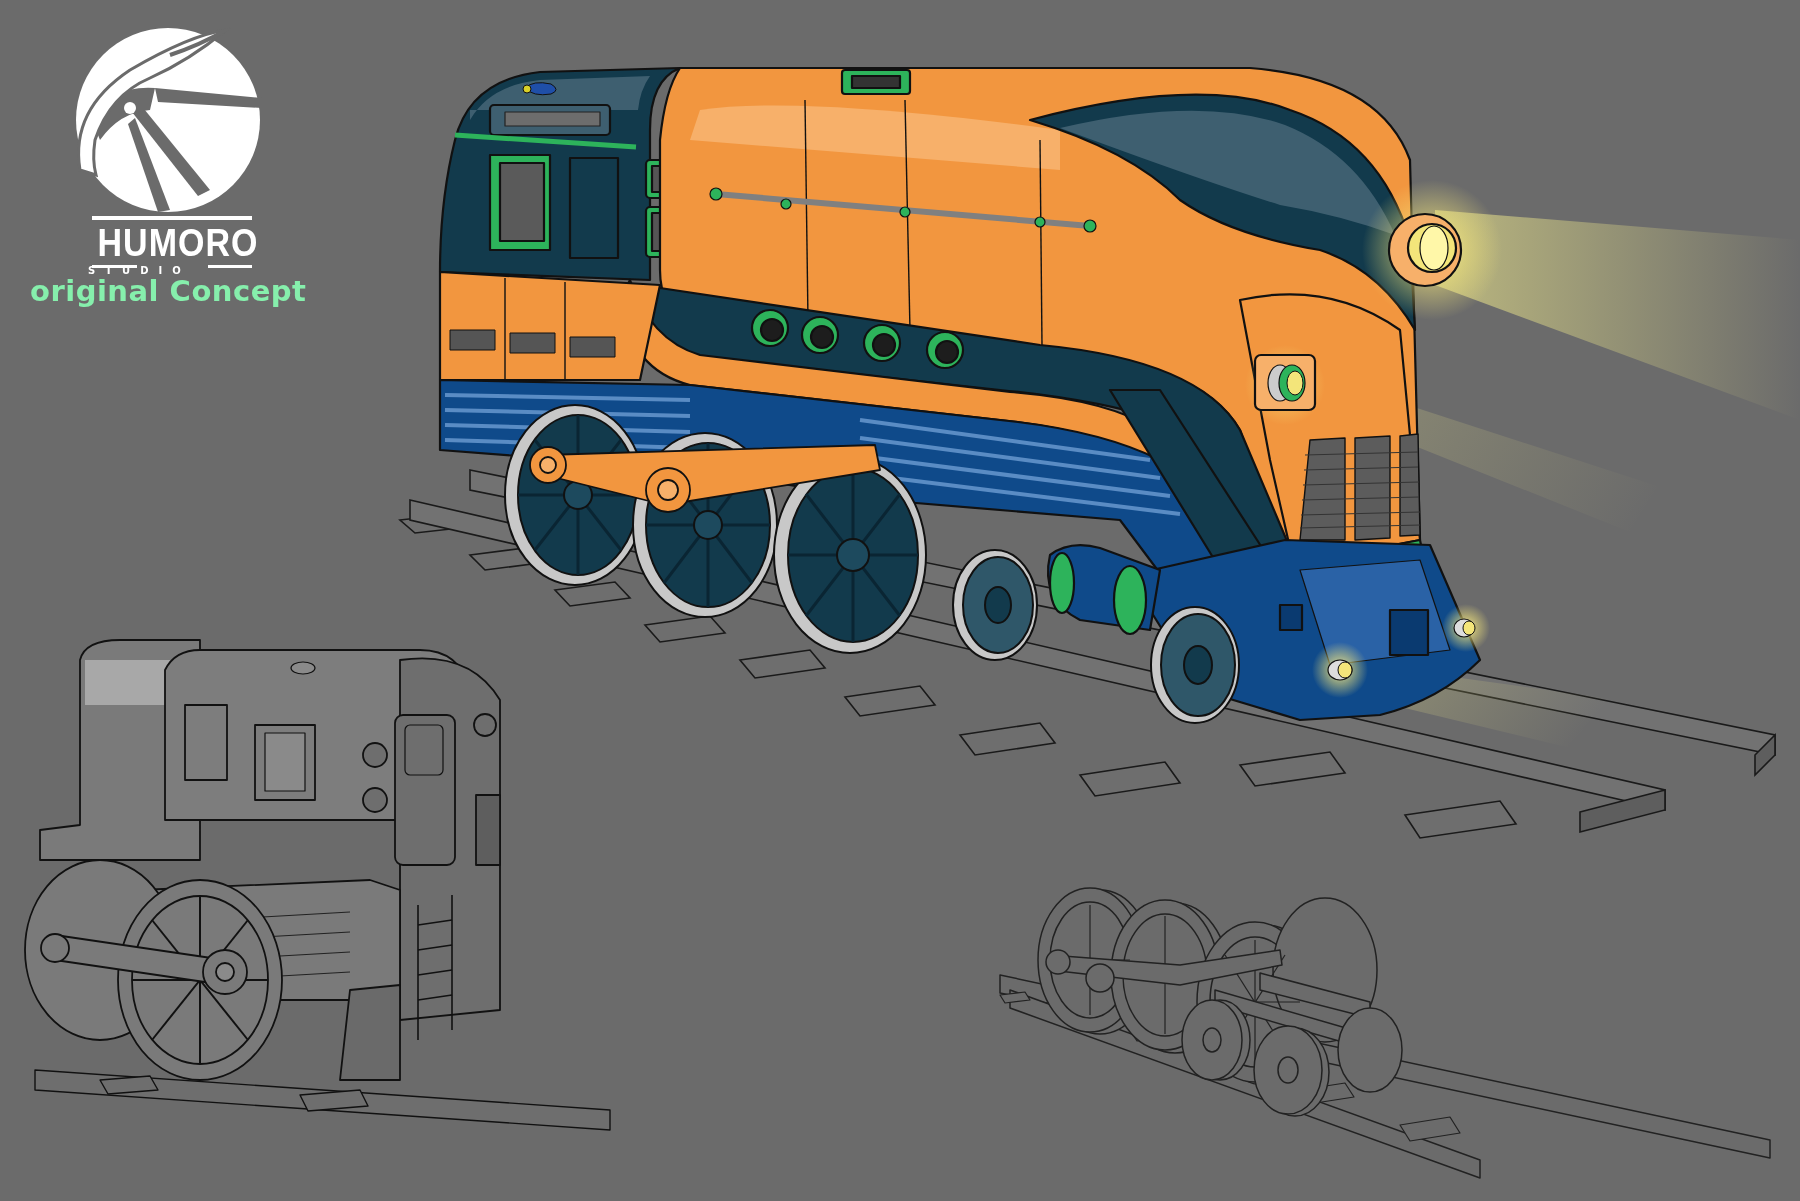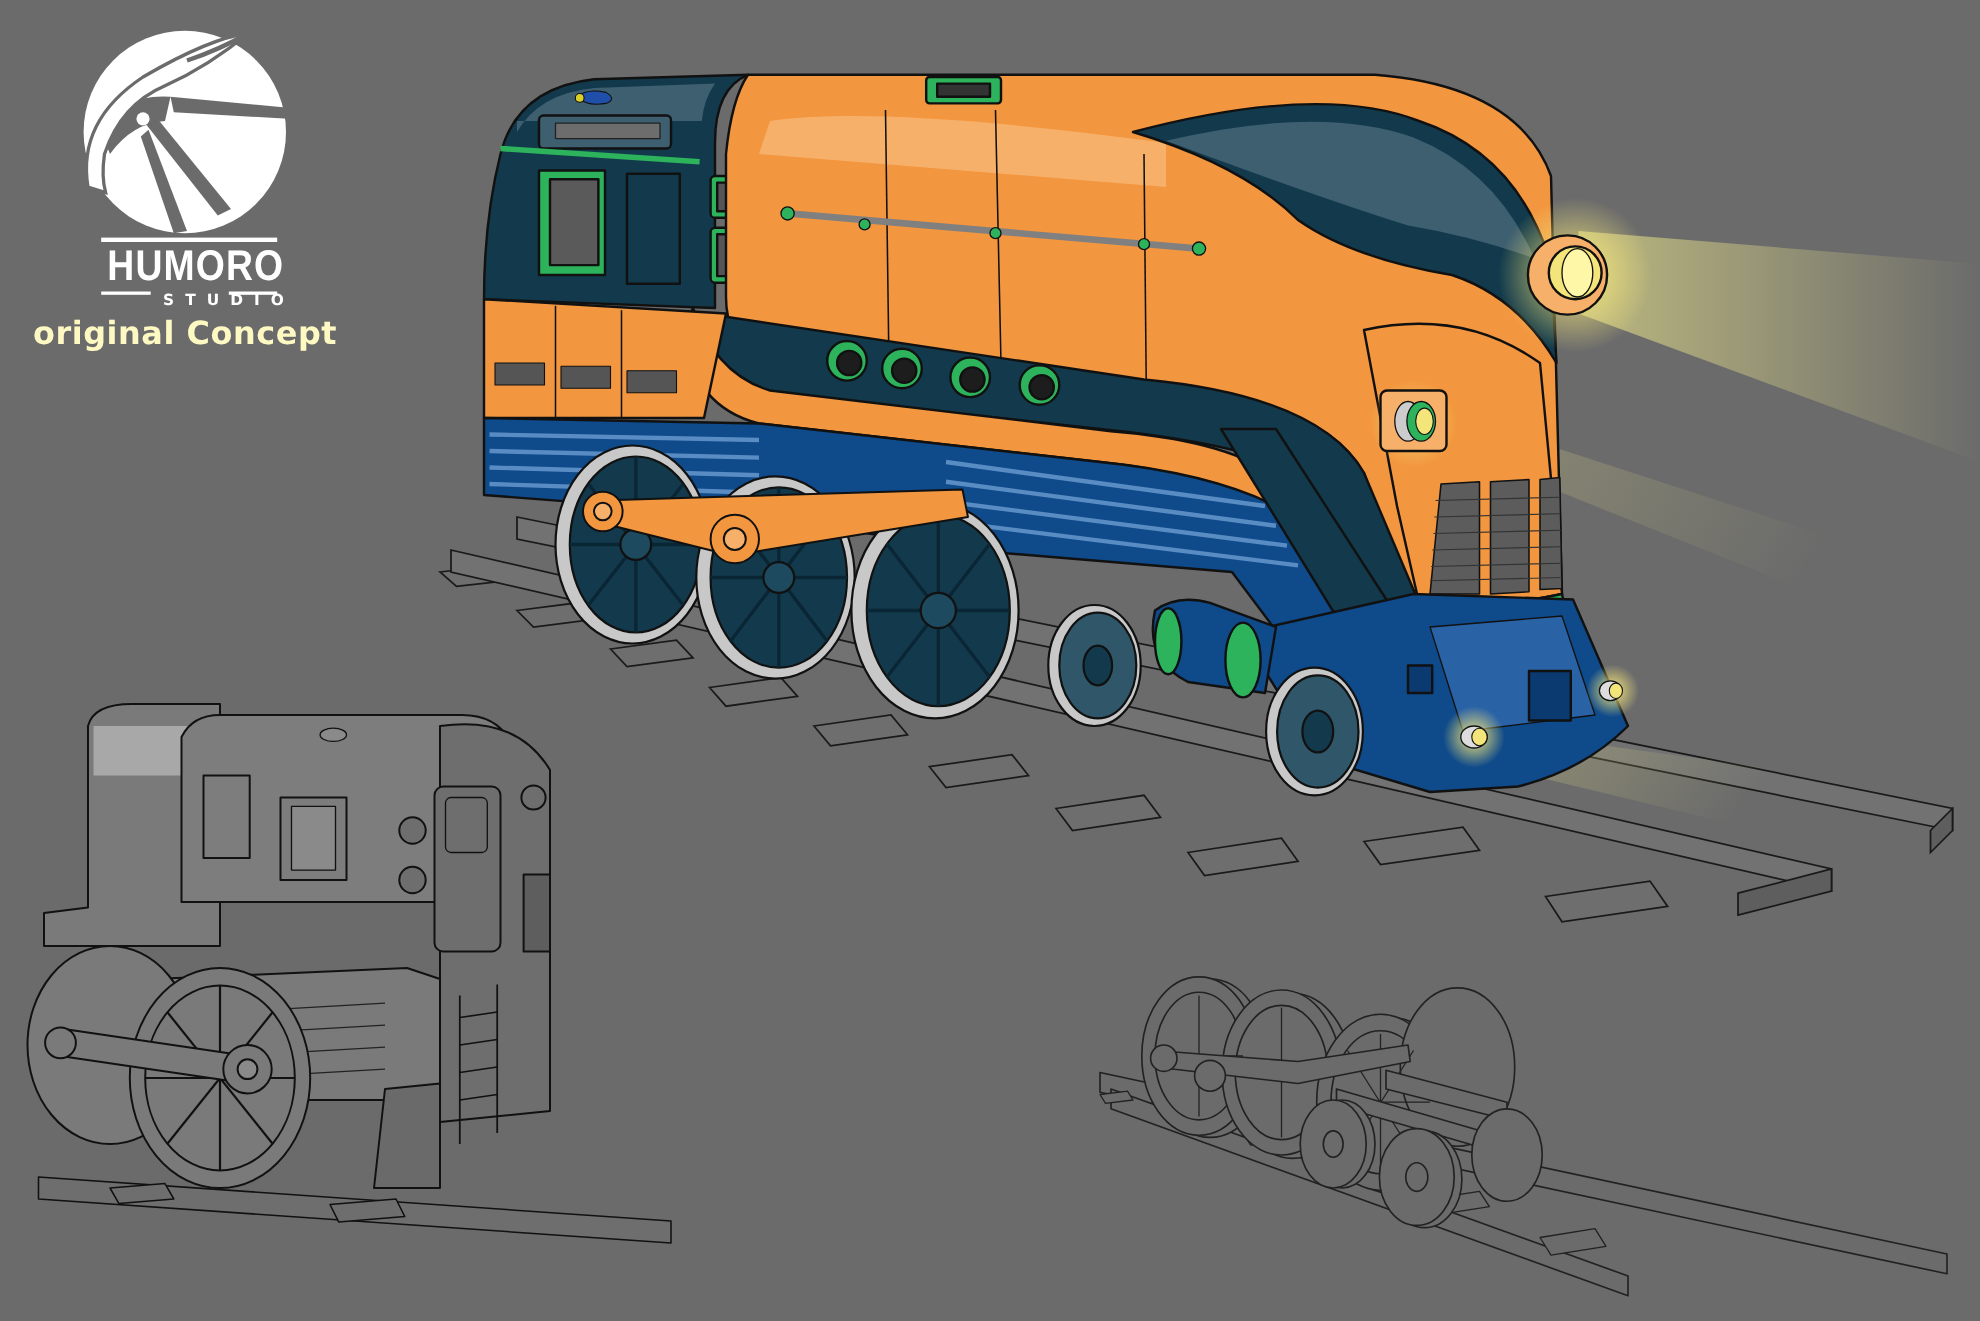--- a/index.html
+++ b/index.html
@@ -11,26 +11,26 @@
   }
   .canvas { position: absolute; left: 0; top: 0; width: 1800px; height: 1201px; }
   .brand-name {
     position: absolute; left: 88px; top: 225px; width: 180px;
     color: #ffffff; font-family: "Liberation Sans", sans-serif; font-weight: bold;
     font-size: 34px; letter-spacing: 1px; text-align: center; line-height: 1;
     transform: scaleY(1.15);
   }
   .brand-sub {
     position: absolute; left: 88px; top: 265px; width: 180px;
-    color: #ffffff; font-size: 14px; letter-spacing: 10px; text-align: right;
+    color: #ffffff; font-size: 10px; letter-spacing: 10px; text-align: left;
     font-family: "DejaVu Sans", sans-serif; font-weight: bold;
   }
   .caption {
-    position: absolute; left: 30px; top: 286px;
-    color: #fef9c3; font-family: "DejaVu Sans", sans-serif; font-weight: bold;
+    position: absolute; left: 30px; top: 274px;
+    color: #86efac; font-family: "DejaVu Sans", sans-serif; font-weight: bold;
     font-size: 29px; letter-spacing: 0.5px;
   }
 </style>
 </head>
 <body>
 
 <svg class="canvas" viewBox="0 0 1800 1201" xmlns="http://www.w3.org/2000/svg">
   <defs>
     <radialGradient id="glow" cx="0.5" cy="0.5" r="0.5">
       <stop offset="0" stop-color="#fff6a0" stop-opacity="0.95"></stop>

